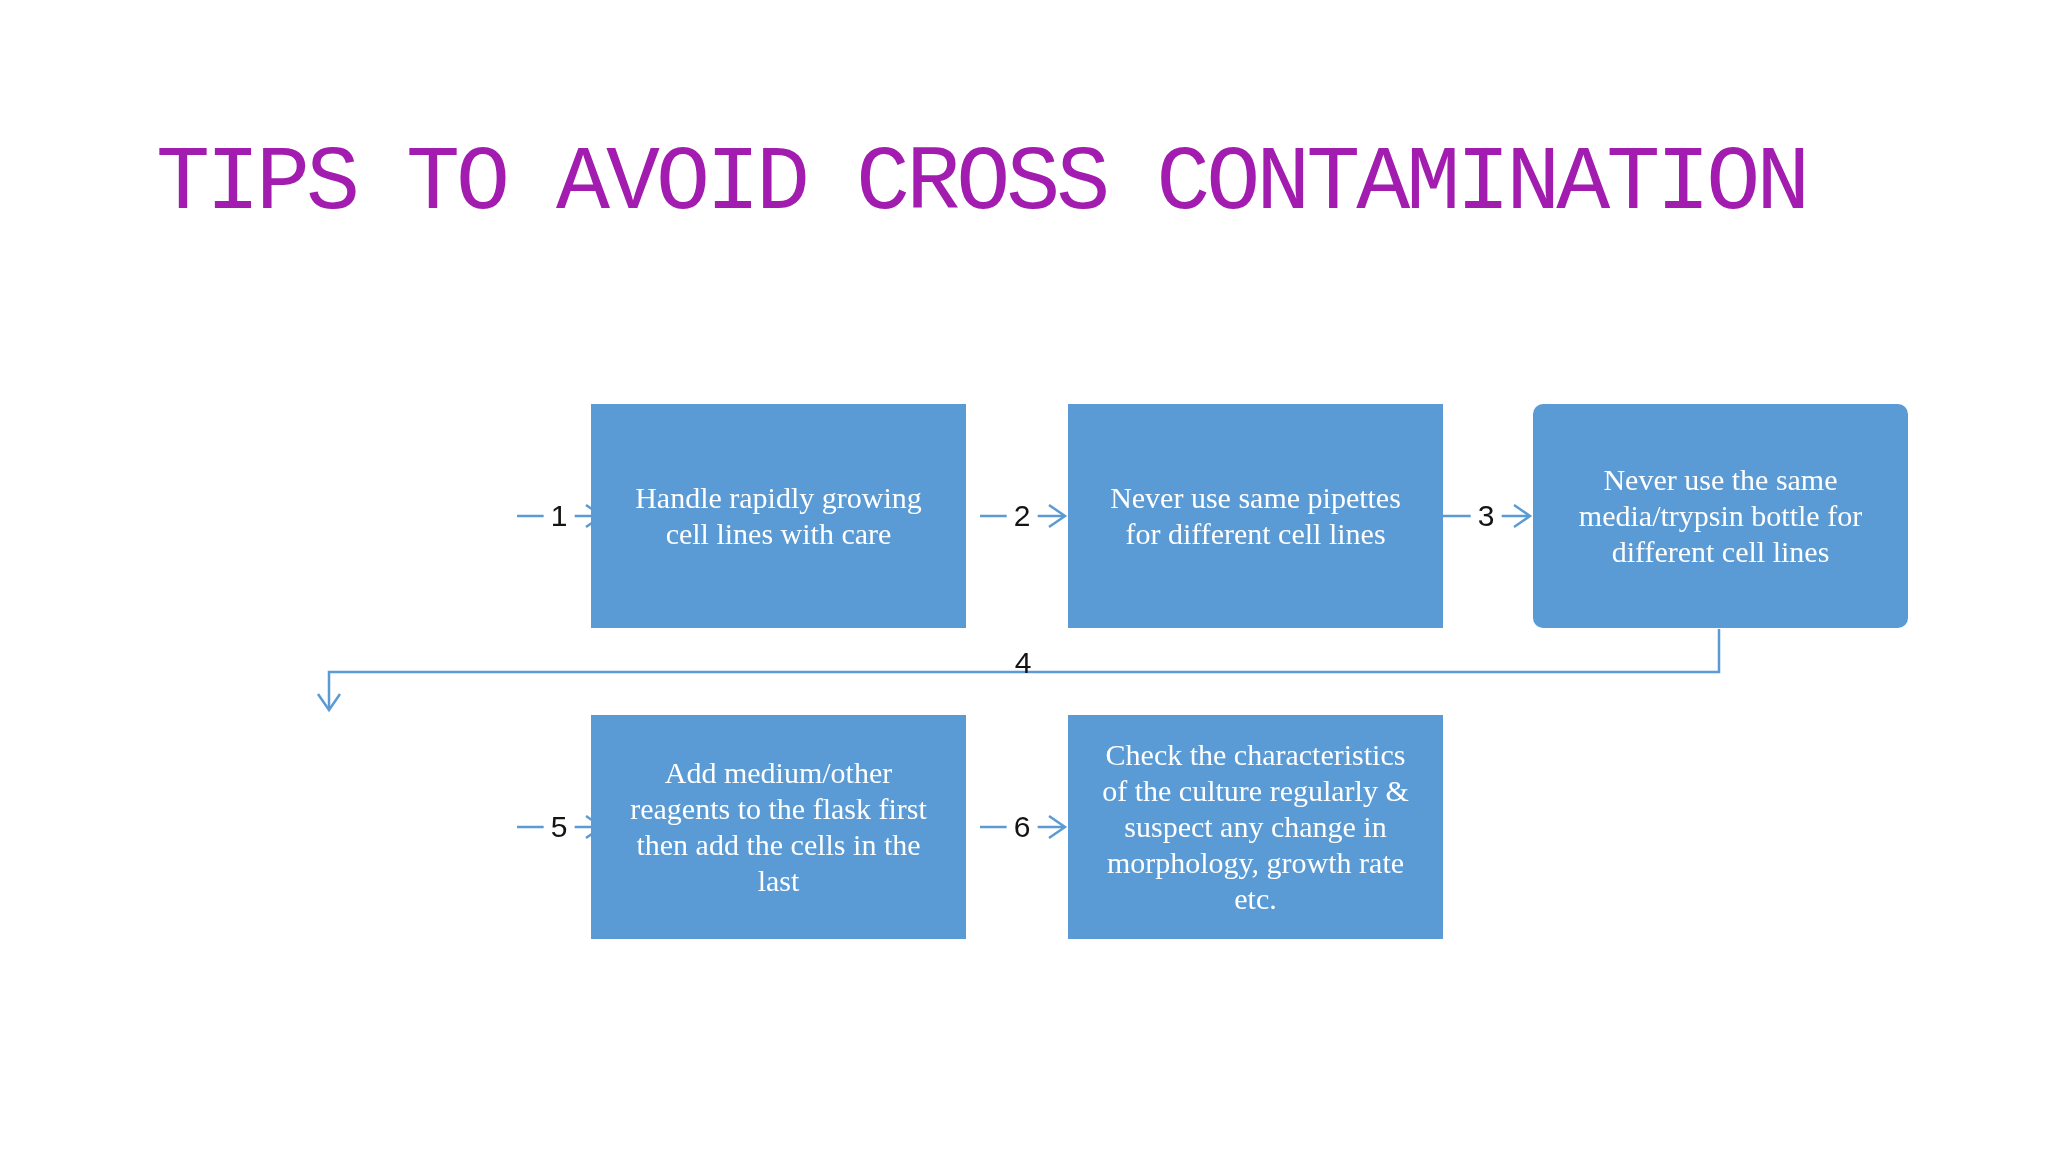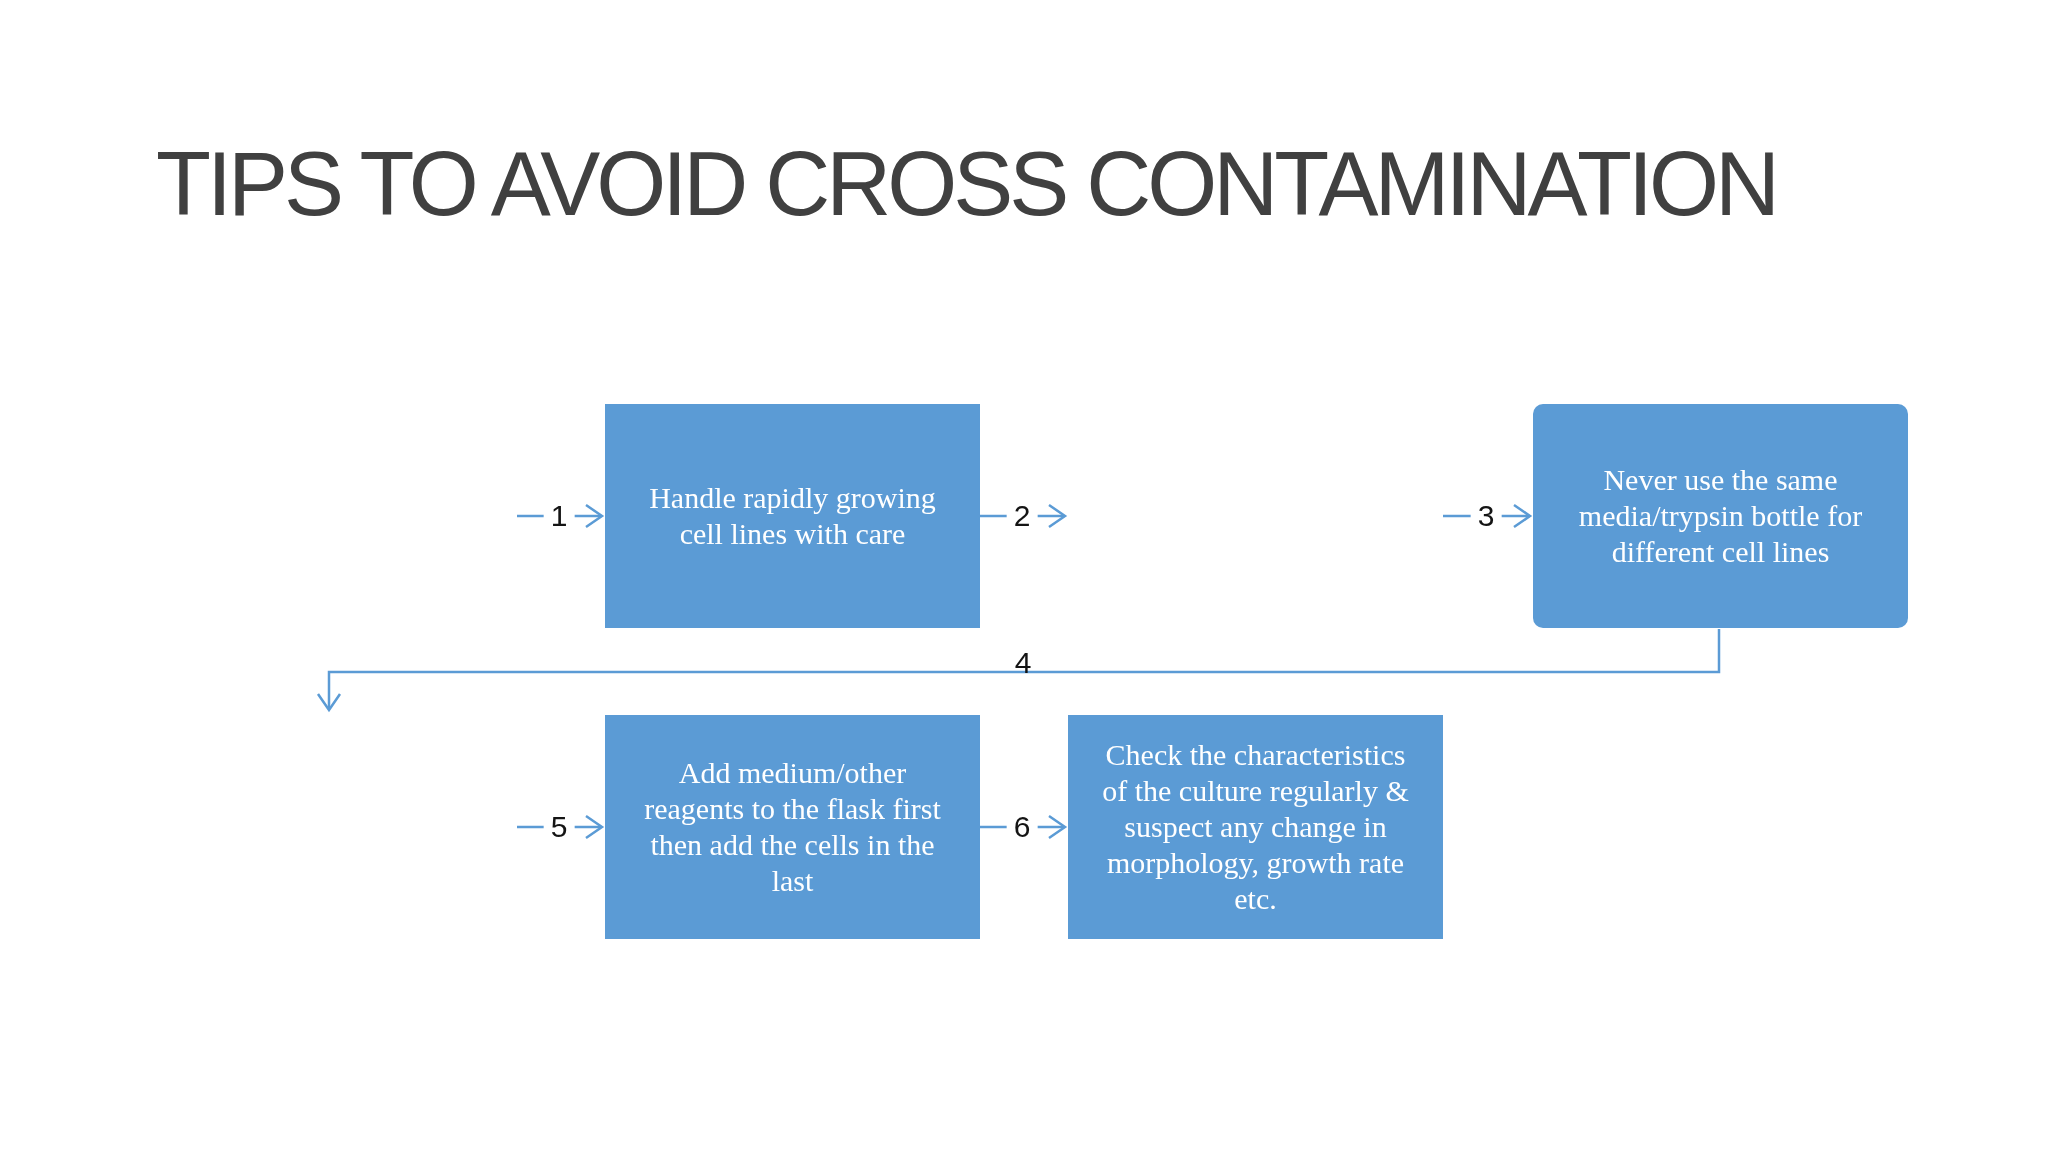--- a/index.html
+++ b/index.html
@@ -11,43 +11,43 @@
     overflow: hidden;
     font-family: "Liberation Serif", "DejaVu Serif", serif;
   }
   .slide-title {
     position: absolute;
     left: 156px;
     top: 139px;
     font-size: 90px;
     line-height: 1;
     letter-spacing: -4px;
-    color: #404040;
+    color: #a21caf;
     white-space: nowrap;
-    font-family: Liberation Sans, sans-serif;
+    font-family: Liberation Mono, monospace;
   }
   .connector-layer {
     position: absolute;
     left: 0; top: 0;
     width: 2048px; height: 1152px;
   }
   .flow-box {
     position: absolute;
     width: 375px;
     background: #5b9bd5;
     display: flex;
     align-items: center;
     justify-content: center;
     box-sizing: border-box;
     padding: 0 20px;
   }
   .row1 { top: 404px; height: 224px; }
   .row2 { top: 715px; height: 224px; }
   .col1 { left: 142px; }
-  .col2 { left: 605px; }
+  .col2 { left: 591px; }
   .col3 { left: 1068px; }
   .col4 { left: 1533px; border-radius: 10px; }
   .flow-box .box-text {
     color: #ffffff;
     font-size: 30px;
     line-height: 36px;
     text-align: center;
     white-space: pre-line;
   }
   .num-label {
@@ -101,20 +101,24 @@
     <g>
       <line x1="980" y1="827" x2="1064" y2="827"></line>
       <polyline points="1049,816 1065,827 1049,838"></polyline>
     </g>
   </svg>
 
   <div class="flow-box row1 col2">
     <span class="box-text">Handle rapidly growing
 cell lines with care</span>
   </div>
+  <div class="flow-box row1 col3">
+    <span class="box-text">Never use same pipettes
+for different cell lines</span>
+  </div>
   <div class="flow-box row1 col4">
     <span class="box-text">Never use the same
 media/trypsin bottle for
 different cell lines</span>
   </div>
 
   <div class="flow-box row2 col3">
     <span class="box-text">Check the characteristics
 of the culture regularly &amp;
 suspect any change in

